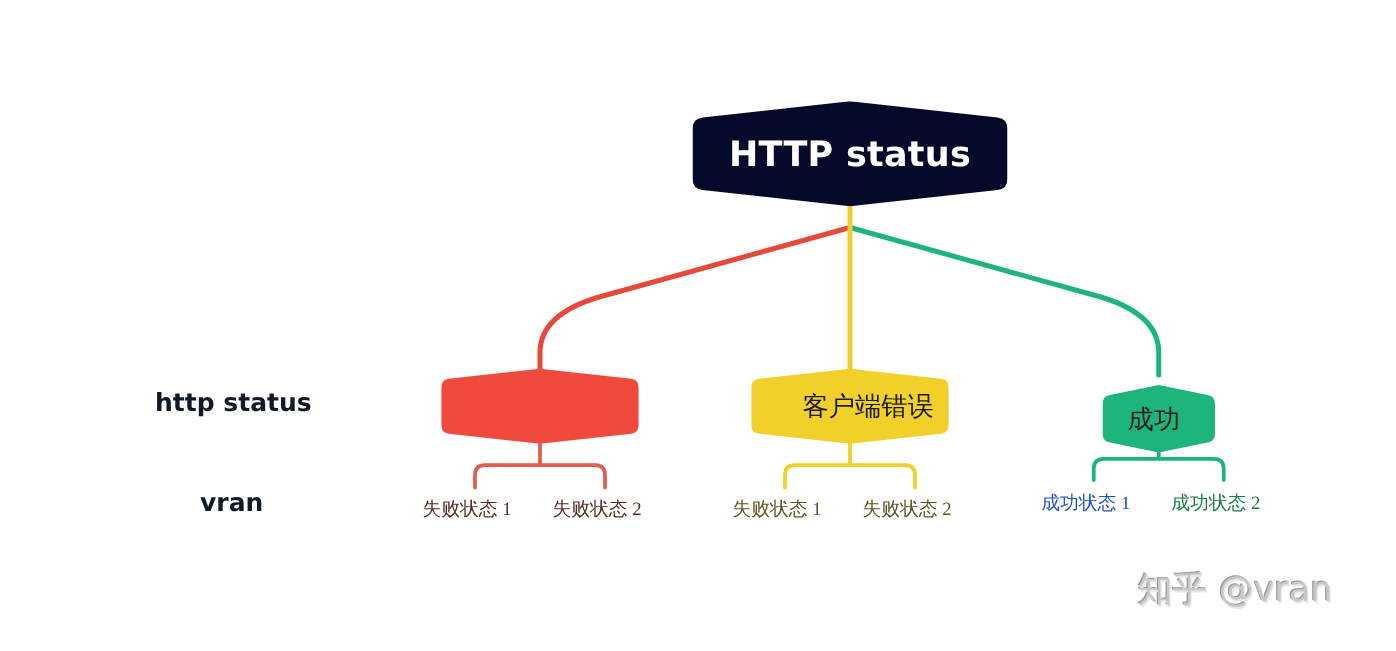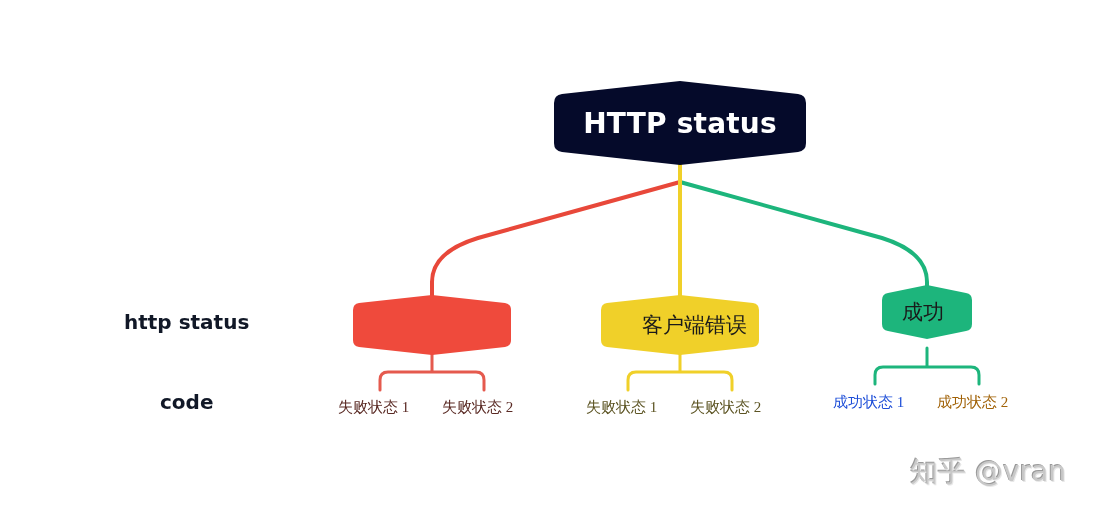--- a/index.html
+++ b/index.html
@@ -35,45 +35,45 @@
   </svg>
 
   <div class="node" style="left:554px;top:81px;width:252px;height:84px;">
     <svg width="252" height="84">
       <path d="M8 13 L126 0 L244 13 Q252 14 252 22 L252 62 Q252 70 244 71 L126 84 L8 71 Q0 70 0 62 L0 22 Q0 14 8 13 Z" fill="#050a2a"></path>
     </svg>
     <span class="node-label root-label">HTTP status</span>
   </div>
 
   <div class="row-label" style="left:124px;top:310px;">http status</div>
-  <div class="row-label" style="left:160px;top:390px;">code</div>
+  <div class="row-label" style="left:160px;top:390px;">vran</div>
 
   <div class="node" style="left:353px;top:295px;width:158px;height:60px;">
     <svg width="158" height="60">
       <path d="M6 8 L79 0 L152 8 Q158 9 158 15 L158 45 Q158 51 152 52 L79 60 L6 52 Q0 51 0 45 L0 15 Q0 9 6 8 Z" fill="#ef4a3c"></path>
     </svg>
   </div>
 
   <div class="node" style="left:601px;top:295px;width:187px;height:60px;text-align:center;">
     <svg width="158" height="60">
       <path d="M6 8 L79 0 L152 8 Q158 9 158 15 L158 45 Q158 51 152 52 L79 60 L6 52 Q0 51 0 45 L0 15 Q0 9 6 8 Z" fill="#f0d029"></path>
     </svg>
     <span class="node-label mid-label" style="color:#1a1a1a;">客户端错误</span>
   </div>
 
-  <div class="node" style="left:882px;top:285px;width:82px;height:54px;">
+  <div class="node" style="left:882px;top:308px;width:82px;height:54px;">
     <svg width="90" height="54">
       <path d="M6 8 L45 0 L84 8 Q90 9 90 15 L90 39 Q90 45 84 46 L45 54 L6 46 Q0 45 0 39 L0 15 Q0 9 6 8 Z" fill="#1db57c"></path>
     </svg>
     <span class="node-label mid-label" style="color:#1a1a1a;">成功</span>
   </div>
 
   <div class="leaf" style="left:338px;top:398px;color:#5a2a24;">失败状态 1</div>
   <div class="leaf" style="left:442px;top:398px;color:#5a2a24;">失败状态 2</div>
 
   <div class="leaf" style="left:586px;top:398px;color:#5c5423;">失败状态 1</div>
   <div class="leaf" style="left:690px;top:398px;color:#5c5423;">失败状态 2</div>
 
   <div class="leaf" style="left:833px;top:393px;color:#1d4ed8;">成功状态 1</div>
-  <div class="leaf" style="left:937px;top:393px;color:#a16207;">成功状态 2</div>
+  <div class="leaf" style="left:937px;top:393px;color:#15803d;">成功状态 2</div>
 
   <div class="watermark">知乎 @vran</div>
 </div>
 
 </body></html>

